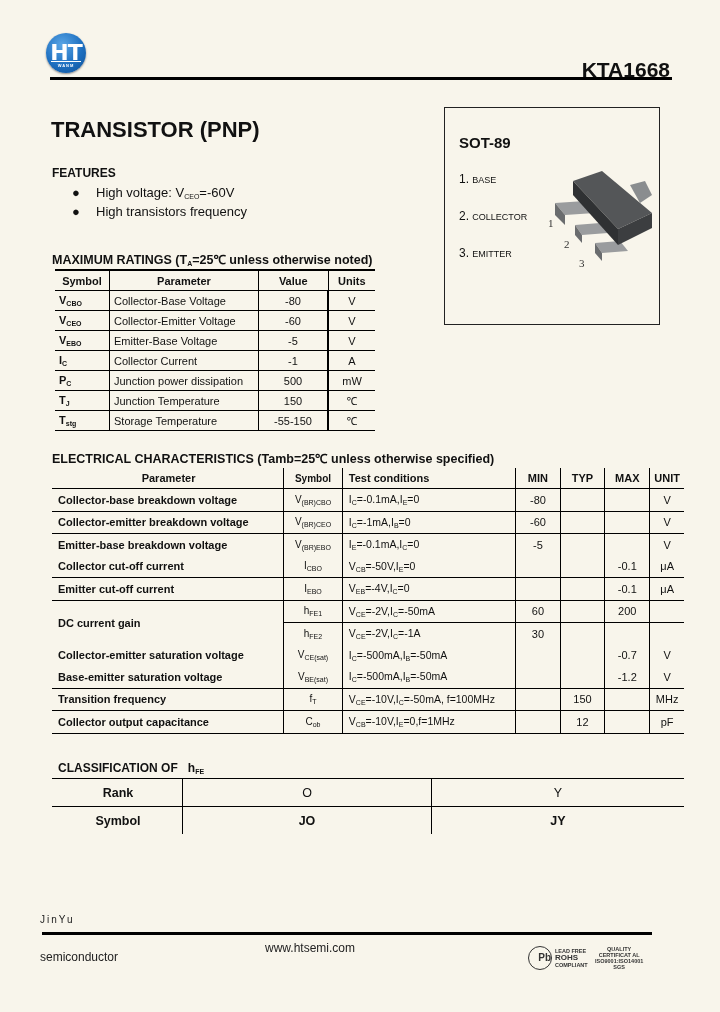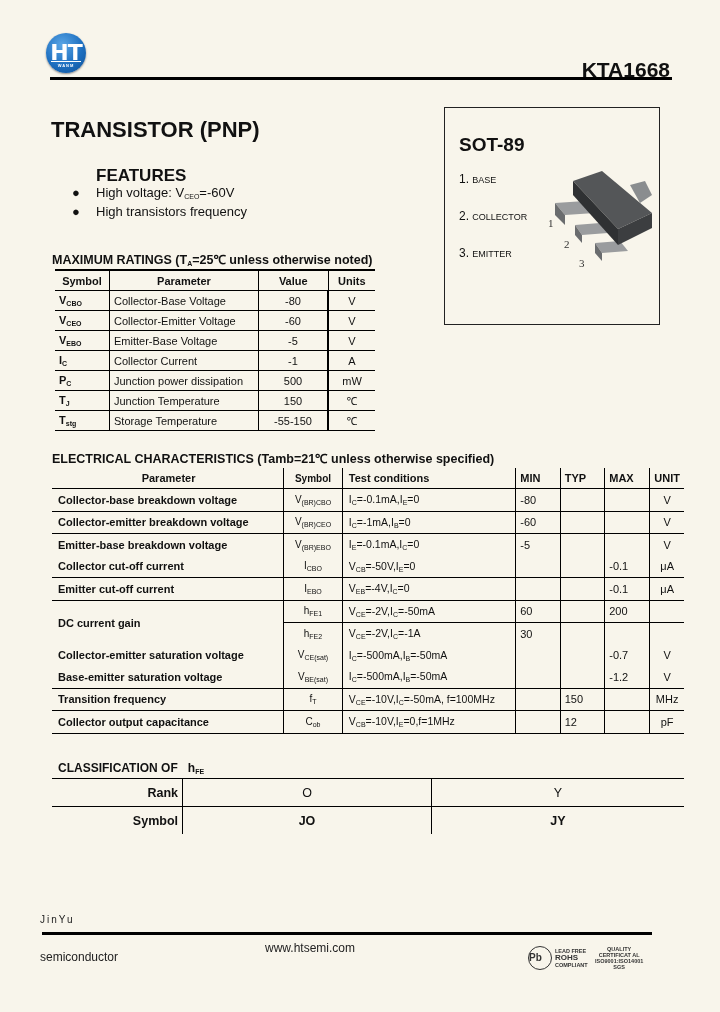--- a/index.html
+++ b/index.html
@@ -6,55 +6,55 @@
   body { width:720px; height:1012px; background:#f8f5eb; position:relative; font-family:"Liberation Sans", sans-serif; color:#111; overflow:hidden; }
   .abs { position:absolute; }
   sub { font-size:7px; vertical-align:-2px; letter-spacing:0; }
   .logo { left:46px; top:33px; width:40px; height:40px; border-radius:50%; background:radial-gradient(circle at 40% 30%, #5aa6e6 0%, #1d6fc0 55%, #0f4f95 100%); box-shadow:0 1px 2px #888; }
   .logo .ht { position:absolute; left:0; right:0; top:7px; text-align:center; color:#fff; font-weight:bold; font-size:22px; letter-spacing:-1px; font-family:"DejaVu Sans", sans-serif; }
   .logo .sub { position:absolute; left:5px; right:5px; top:28px; height:1px; background:#fff; }
   .logo .wanm { position:absolute; left:0; right:0; top:30px; text-align:center; color:#fff; font-size:4px; font-weight:bold; letter-spacing:1px; }
   .part { right:50px; top:58px; font-size:21px; font-weight:bold; }
   .hrule { left:50px; width:622px; height:3px; background:#000; }
   .title { left:51px; top:117px; font-size:22px; font-weight:bold; }
-  .feat-h { left:52px; top:166px; font-size:17px; font-weight:bold;margin-left:44px; }
+  .feat-h { left:52px; top:166px; font-size:12px; font-weight:bold; }
   .feat { left:72px; font-size:13px; }
   .feat .dot { display:inline-block; width:24px; }
   .pkg { left:444px; top:107px; width:214px; height:216px; border:1px solid #222; }
-  .pkg .t { position:absolute; left:14px; top:26px; font-weight:bold; font-size:19px; }
+  .pkg .t { position:absolute; left:14px; top:26px; font-weight:bold; font-size:15px; }
   .pkg .pin { position:absolute; left:14px; font-size:12px; }
   .pkg .pin small { font-size:9px; }
   .sect { font-size:12.5px; font-weight:bold; }
   table { border-collapse:collapse; position:absolute; font-size:11px; }
   td, th { padding:0 4px; height:19px; }
   .mr { left:55px; top:269px; width:320px; border-top:2px solid #000; }
   .mr th { font-weight:bold; font-size:11px; border-bottom:1px solid #000; height:19px; }
   .mr td { border-top:1px solid #000; height:19px; }
   .mr .c1 { width:46px; border-right:1px solid #000; font-weight:bold; }
   .mr .c2 { width:140px; border-right:1px solid #000; }
   .mr .c3 { width:60px; border-right:2px solid #000; text-align:center; }
   .mr .c4 { text-align:center; }
   .mr th.c1, .mr th.c2, .mr th.c3 { border-right:1px solid #000; }
   .ec { left:52px; top:468px; width:632px; }
   .ec th { font-weight:bold; font-size:11px; height:20px; border-bottom:1px solid #000; }
   .ec td { height:21.5px; }
   .ec .p { width:248px; border-right:1px solid #000; font-weight:bold; text-align:left; padding-left:6px; }
   .ec .s { width:52px; border-right:1px solid #000; text-align:center; font-size:10px; }
   .ec .tc { width:172px; border-right:1px solid #000; text-align:left; padding-left:6px; font-size:10.5px; }
-  .ec .mn, .ec .ty, .ec .mx { width:38px; border-right:1px solid #000; text-align:left; }
+  .ec .mn, .ec .ty, .ec .mx { width:38px; border-right:1px solid #000; text-align:center; }
   .ec .u { text-align:center; }
   .ec tr.bl td { border-bottom:1px solid #000; }
   .cl { left:52px; top:778px; width:632px; border-top:1px solid #000; font-size:12.5px; }
   .cl td { height:27px; }
-  .cl .a { width:120px; font-weight:bold; border-right:1px solid #000; text-align:right; padding-left:6px; }
+  .cl .a { width:120px; font-weight:bold; border-right:1px solid #000; text-align:center; padding-left:6px; }
   .cl .b { width:240px; border-right:1px solid #000; text-align:center; }
   .cl .c { text-align:center; }
   .cl tr.first td { border-bottom:1px solid #000; }
   .foot { font-size:12px; color:#222; }
-  .rohs { left:528px; top:946px; width:22px; height:22px; border:1px solid #333; border-radius:50%; font-size:10px; text-align:left; line-height:22px; font-weight:bold; color:#333; }
+  .rohs { left:528px; top:946px; width:22px; height:22px; border:1px solid #333; border-radius:50%; font-size:10px; text-align:right; line-height:22px; font-weight:bold; color:#333; }
   .tiny { font-size:5.5px; font-weight:bold; color:#333; line-height:6px; }
 </style>
 </head>
 <body>
 
 <div class="abs logo">
   <div class="ht">HT</div>
   <div class="sub"></div>
   <div class="wanm">WANM</div>
 </div>
@@ -142,21 +142,21 @@
       </tr>
   <tr style="border-bottom:1px solid #000">
         <td class="c1"><span>T</span><sub>stg</sub></td>
         <td class="c2">Storage Temperature</td>
         <td class="c3">-55-150</td>
         <td class="c4">℃</td>
       </tr>
 </tbody>
   </table>
 
-<div class="abs sect" style="left:52px;top:450px">ELECTRICAL CHARACTERISTICS (Tamb=21℃ unless otherwise specified)</div>
+<div class="abs sect" style="left:52px;top:450px">ELECTRICAL CHARACTERISTICS (Tamb=25℃ unless otherwise specified)</div>
 <table class="ec">
   <tbody>
       <tr>
     <th class="p" style="text-align:center">Parameter</th>
     <th class="s">Symbol</th>
     <th class="tc" style="font-size:11px">Test     conditions</th>
     <th class="mn">MIN</th>
     <th class="ty">TYP</th>
     <th class="mx">MAX</th>
     <th class="u">UNIT</th>

